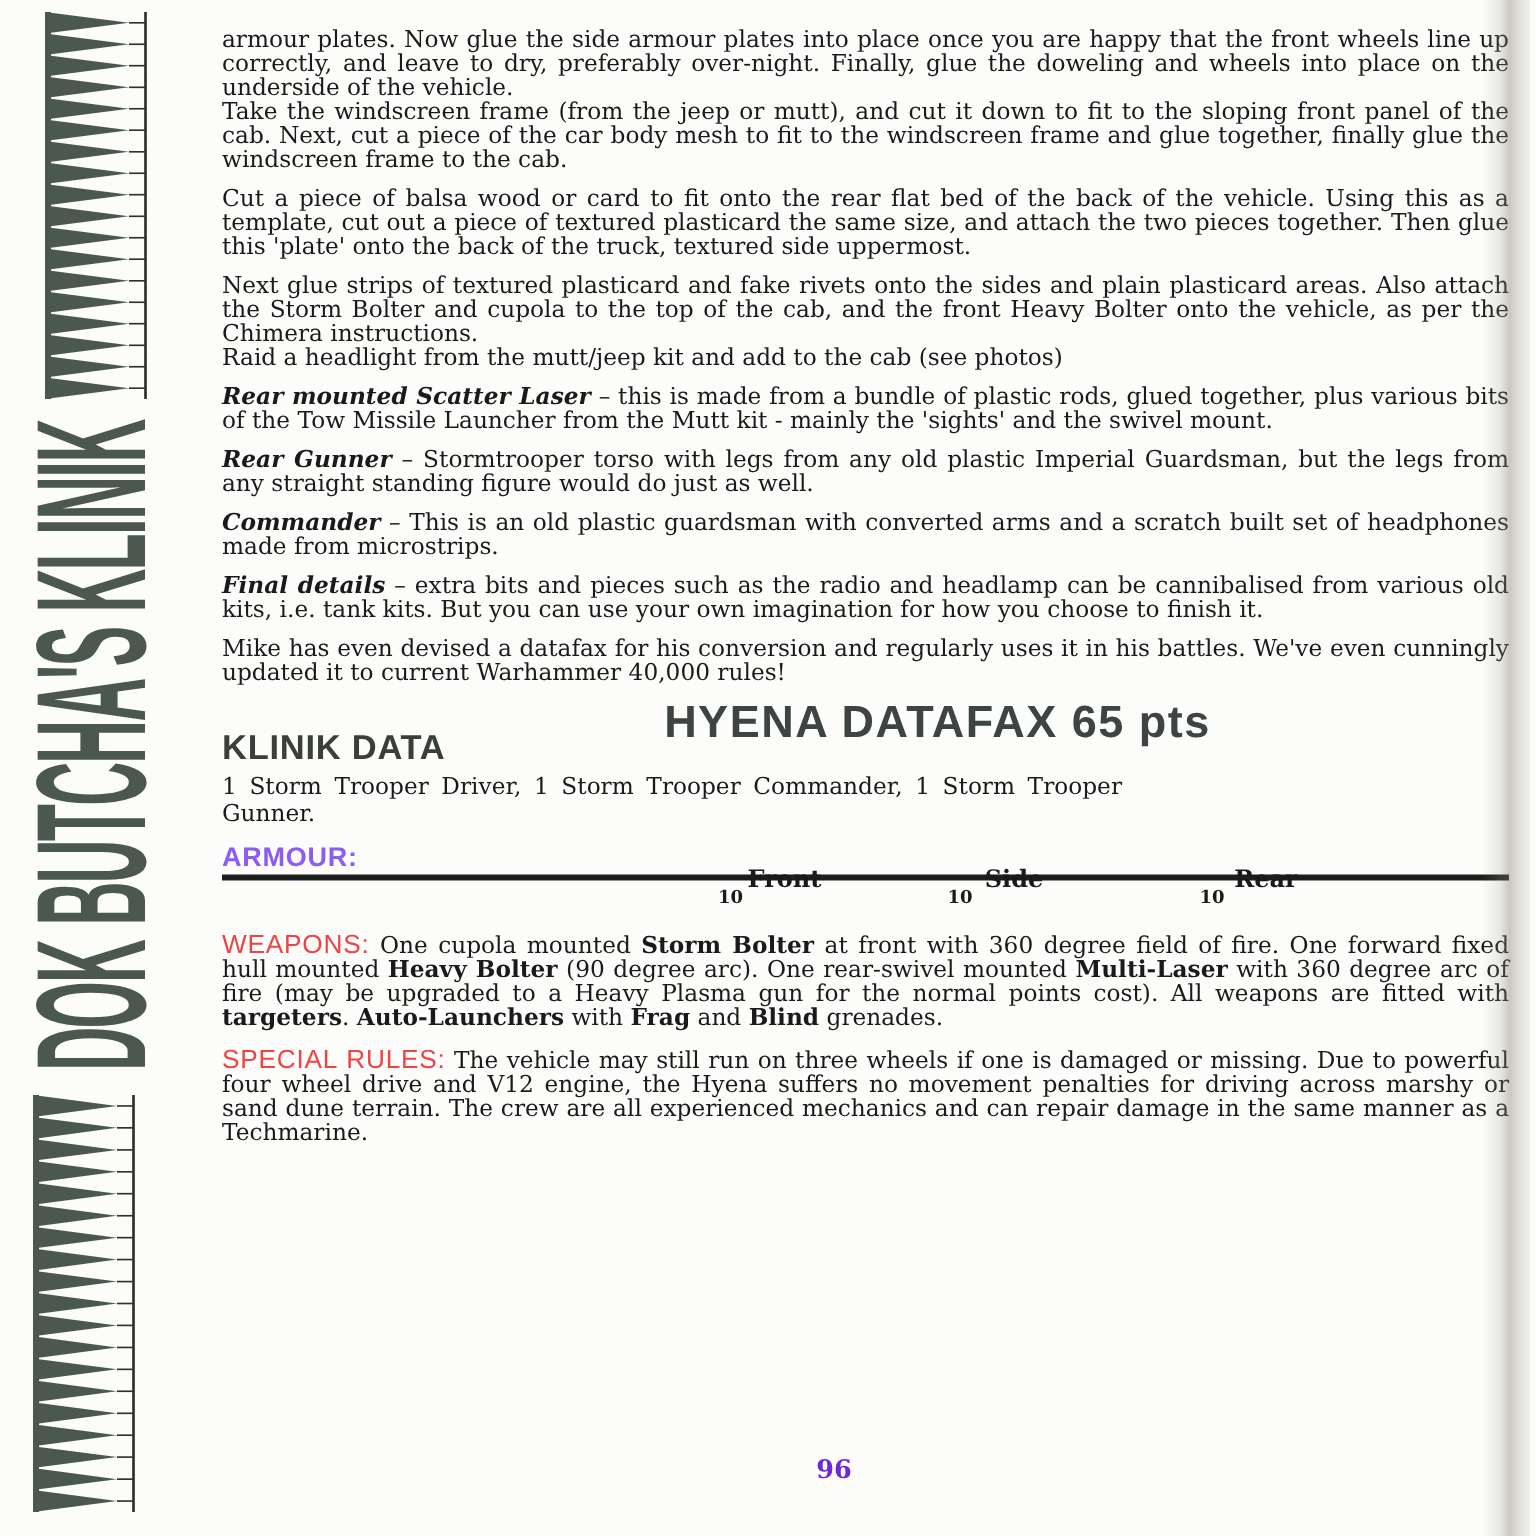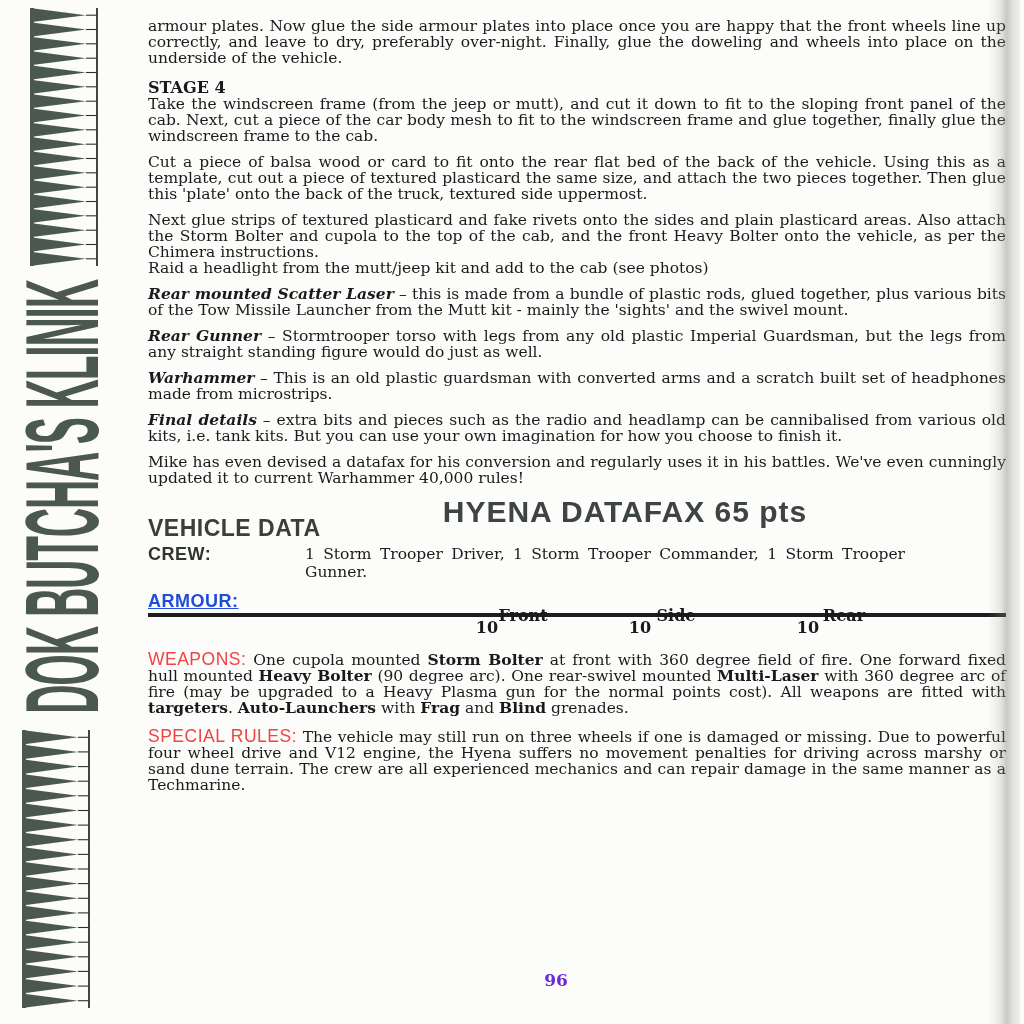--- a/index.html
+++ b/index.html
@@ -28,26 +28,26 @@
     color:#3d4441;letter-spacing:1px;}
   .vehicle-data{margin-top:0px;text-align:left;
     font-family:"Liberation Sans", sans-serif;font-weight:bold;font-size:23px;
     color:#394039;letter-spacing:0.5px;}
   .drow{display:flex;margin-top:10px;text-align:left;}
   .drow .lbl{width:157px;flex:none;font-family:"Liberation Sans", sans-serif;
     font-weight:bold;font-size:18px;color:#30352f;letter-spacing:0.5px;}
   .drow .val{width:600px;line-height:17.5px;text-align:justify;}
   .armour{position:relative;margin-top:12px;height:46px;text-align:left;}
   .armour .lbl{position:absolute;left:0;top:0;font-family:"Liberation Sans", sans-serif;
-    font-weight:bold;font-size:18px;color:#1d4ed8;letter-spacing:0.5px;text-decoration:underline;}
+    font-weight:bold;font-size:18px;color:#8b5cf6;letter-spacing:0.5px;}
   .armour .col{position:absolute;top:15px;transform:translateX(-50%);
     font-weight:bold;font-size:16px;margin-left:36px;}
   .armour .rule{position:absolute;left:0;top:20px;width:858px;height:4px;background:#1d1d1d;}
   .armour .cell{position:absolute;top:27px;transform:translateX(-50%);
-    font-weight:bold;font-size:16px;}
+    font-weight:bold;font-size:12px;}
   .rich{margin-top:12px;}
   .rich .plabel{font-family:"Liberation Sans", sans-serif;font-weight:normal;
     font-size:17.5px;color:#ef4444;letter-spacing:0.5px;}
   
   .page-number{position:absolute;left:556px;top:970px;transform:translateX(-50%);
     font-weight:bold;font-size:17px;color:#6d28d9;}
   .edge-band{position:absolute;top:0;right:4px;width:32px;height:1024px;
     background:linear-gradient(90deg, rgba(140,138,126,0) 0%, rgba(160,156,142,0.22) 38%,
       rgba(125,122,110,0.40) 58%, rgba(168,164,152,0.30) 78%, rgba(238,236,228,0.85) 100%);}
 </style>
@@ -138,37 +138,35 @@
       <line x1="56" y1="256.1" x2="67" y2="256.1" stroke="#2c332f" stroke-width="1.1"></line>
       <polygon points="0,263.4 56,270.7 0,278.0" fill="#4a584f"></polygon>
       <line x1="56" y1="270.7" x2="67" y2="270.7" stroke="#2c332f" stroke-width="1.1"></line>
       <line x1="67" y1="0" x2="67" y2="278" stroke="#2c332f" stroke-width="1.8"></line>
       <line x1="2" y1="0" x2="2" y2="278" stroke="#4a584f" stroke-width="4"></line>
     </svg>
 
   <div class="content">
     <div id="article-blocks">
         <div class="para first"><span>armour plates. Now glue the side armour plates into place once you are happy that the front wheels line up correctly, and leave to dry, preferably over-night. Finally, glue the doweling and wheels into place on the underside of the vehicle.</span></div>
-        <div class="head"><span>STAGE 4</span></div>
         <div class="para tight"><span>Take the windscreen frame (from the jeep or mutt), and cut it down to fit to the sloping front panel of the cab. Next, cut a piece of the car body mesh to fit to the windscreen frame and glue together, finally glue the windscreen frame to the cab.</span></div>
         <div class="para"><span>Cut a piece of balsa wood or card to fit onto the rear flat bed of the back of the vehicle. Using this as a template, cut out a piece of textured plasticard the same size, and attach the two pieces together. Then glue this 'plate' onto the back of the truck, textured side uppermost.</span></div>
         <div class="para"><span>Next glue strips of textured plasticard and fake rivets onto the sides and plain plasticard areas. Also attach the Storm Bolter and cupola to the top of the cab, and the front Heavy Bolter onto the vehicle, as per the Chimera instructions.</span></div>
         <div class="para tight"><span>Raid a headlight from the mutt/jeep kit and add to the cab (see photos)</span></div>
         <div class="para"><span class="bi">Rear mounted Scatter Laser</span><span> – this is made from a bundle of plastic rods, glued together, plus various bits of the Tow Missile Launcher from the Mutt kit - mainly the 'sights' and the swivel mount.</span></div>
         <div class="para"><span class="bi">Rear Gunner</span><span> – Stormtrooper torso with legs from any old plastic Imperial Guardsman, but the legs from any straight standing figure would do just as well.</span></div>
-        <div class="para"><span class="bi">Warhammer</span><span> – This is an old plastic guardsman with converted arms and a scratch built set of headphones made from microstrips.</span></div>
+        <div class="para"><span class="bi">Commander</span><span> – This is an old plastic guardsman with converted arms and a scratch built set of headphones made from microstrips.</span></div>
         <div class="para"><span class="bi">Final details</span><span> – extra bits and pieces such as the radio and headlamp can be cannibalised from various old kits, i.e. tank kits. But you can use your own imagination for how you choose to finish it.</span></div>
         <div class="para"><span>Mike has even devised a datafax for his conversion and regularly uses it in his battles. We've even cunningly updated it to current Warhammer 40,000 rules!</span></div>
       </div>
 
     <div class="datafax-title">HYENA DATAFAX 65 pts</div>
-    <div class="vehicle-data">VEHICLE DATA</div>
+    <div class="vehicle-data">KLINIK DATA</div>
 
     <div class="drow">
-      <span class="lbl">CREW:</span>
       <span class="val">1 Storm Trooper Driver, 1 Storm Trooper Commander, 1 Storm Trooper Gunner.</span>
     </div>
 
 
     <div class="armour" id="armour-table">
       <span class="lbl">ARMOUR:</span>
       <div class="rule"></div>
     <span class="col" style="left: 339px;">Front</span>
         <span class="cell" style="left: 339px;">10</span>
         <span class="col" style="left: 492px;">Side</span>

